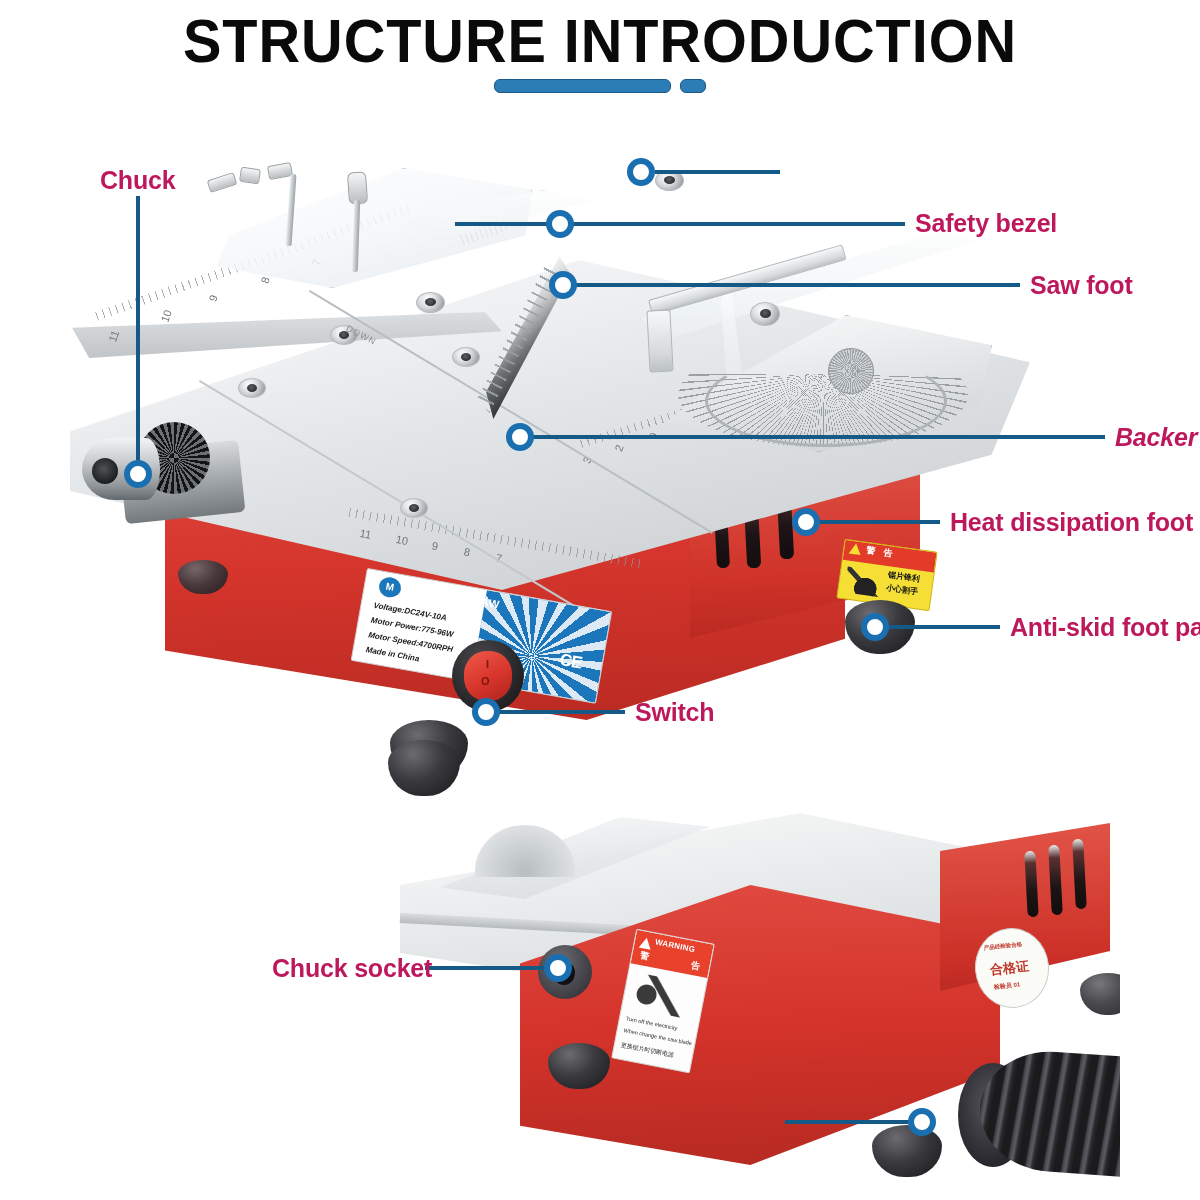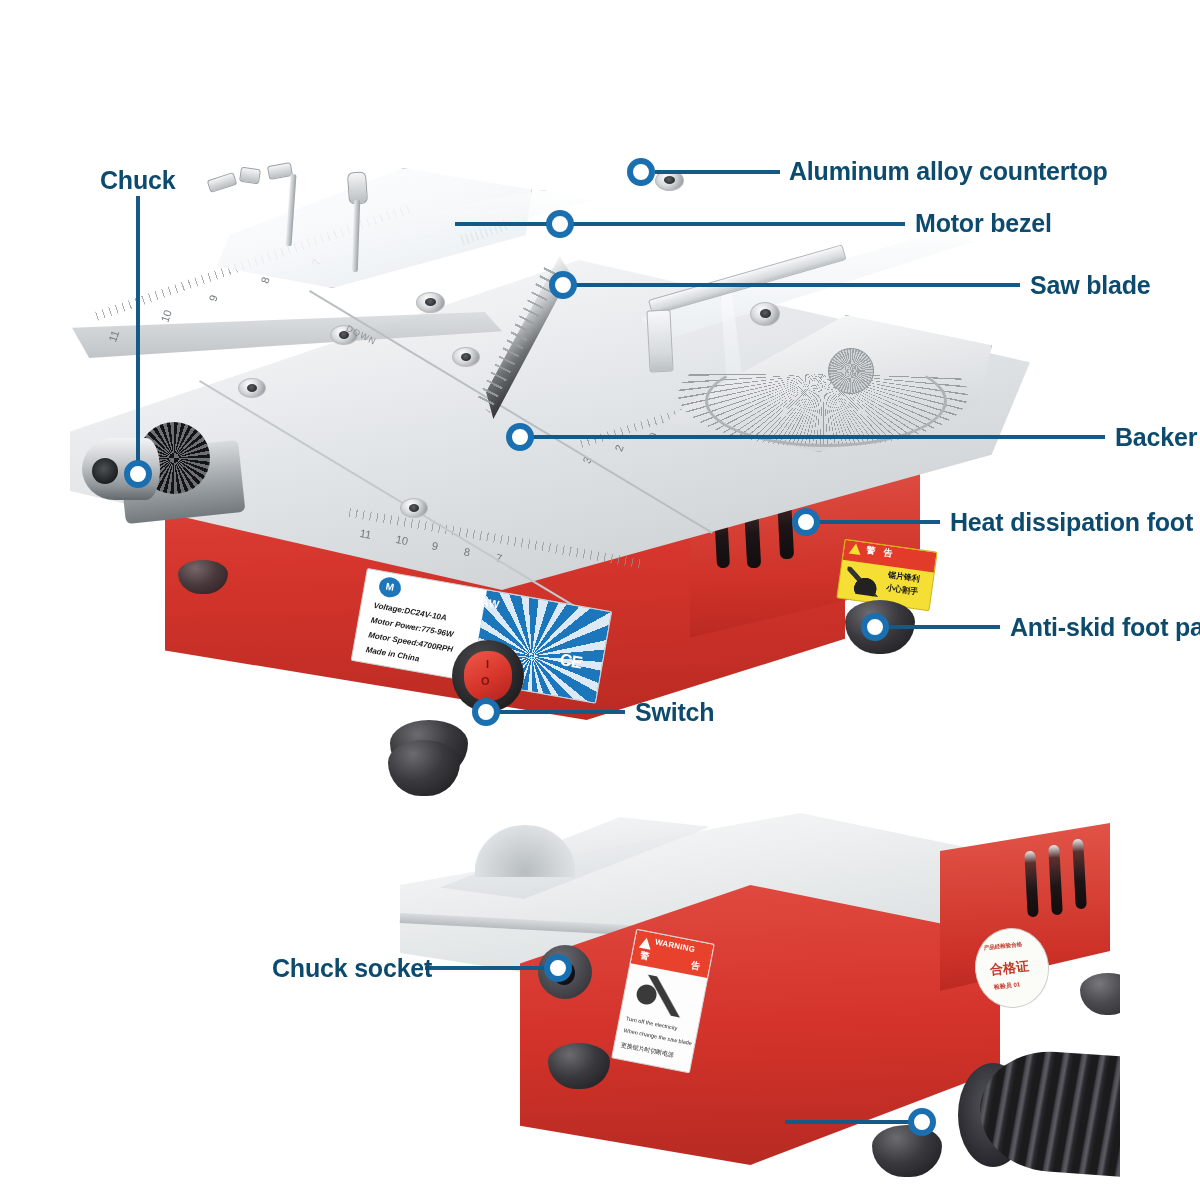--- a/index.html
+++ b/index.html
@@ -58,21 +58,21 @@
     border: 1px solid #1b5b8c;
     border-radius: 6px;
   }
 
   
   .callout-label {
     position: absolute;
     font-family: "Liberation Sans", sans-serif;
     font-weight: bold;
     font-size: 25px;
-    color: #0c4a6e;
+    color: #be185d;
     white-space: nowrap;
     letter-spacing: -0.2px;
   }
 
   
   .overlay {
     position: absolute;
     left: 0; top: 0;
     width: 1200px; height: 1200px;
     pointer-events: none;
@@ -328,20 +328,27 @@
     position: absolute;
     background: linear-gradient(90deg, #eef0f1, #c3c8cb 50%, #9ca1a5);
     border-radius: 2px;
   }
 </style>
 </head>
 <body>
 
 <div class="page">
 
+  <div class="title-block">
+    <div class="title-text">STRUCTURE INTRODUCTION</div>
+    <div class="title-underline-wrap">
+      <div class="title-bar"></div>
+      <div class="title-dot"></div>
+    </div>
+  </div>
 
   <div class="scene scene-top">
 
     <div style="position:absolute;left:105px;top:300px;width:680px;height:290px;
                 background:linear-gradient(178deg,#e04a40 0%,#d5352c 45%,#b92a22 100%);
                 clip-path:polygon(0% 28%, 62% 0%, 100% 22%, 100% 72%, 62% 100%, 0% 76%);"></div>
 
     <div style="position:absolute;left:630px;top:310px;width:230px;height:230px;
                 background:linear-gradient(178deg,#e2554a 0%,#cf3228 60%,#ab241d 100%);
                 clip-path:polygon(0% 16%, 100% 0%, 100% 62%, 0% 86%);"></div>
@@ -582,27 +589,26 @@
       <circle cx="806" cy="522" r="11" fill="#ffffff" stroke="#1a6fb0" stroke-width="6"></circle>
       <circle cx="875" cy="627" r="11" fill="#ffffff" stroke="#1a6fb0" stroke-width="6"></circle>
       <circle cx="486" cy="712" r="11" fill="#ffffff" stroke="#1a6fb0" stroke-width="6"></circle>
       <circle cx="558" cy="968" r="11" fill="#ffffff" stroke="#1a6fb0" stroke-width="6"></circle>
       <circle cx="922" cy="1122" r="11" fill="#ffffff" stroke="#1a6fb0" stroke-width="6"></circle>
     </g>
   </svg>
 
   <div class="callout-label" style="left:100px;top:166px;">Chuck</div>
 
-  <div class="callout-label" style="left:789px;top:157px;">Aluminum alloy countertop</div>
-
-  <div class="callout-label" style="left:915px;top:209px;">Motor bezel</div>
-
-  <div class="callout-label" style="left:1030px;top:271px;">Saw blade</div>
-
-  <div class="callout-label" style="left:1115px;top:423px;">Backer</div>
+
+  <div class="callout-label" style="left:915px;top:209px;">Safety bezel</div>
+
+  <div class="callout-label" style="left:1030px;top:271px;">Saw foot</div>
+
+  <div class="callout-label" style="left:1115px;top:423px;font-style:italic;">Backer</div>
 
   <div class="callout-label" style="left:950px;top:508px;">Heat dissipation foot</div>
 
   <div class="callout-label" style="left:1010px;top:613px;">Anti-skid foot pad</div>
 
   <div class="callout-label" style="left:635px;top:698px;">Switch</div>
 
   <div class="callout-label" style="left:272px;top:954px;">Chuck socket</div>
 
 

